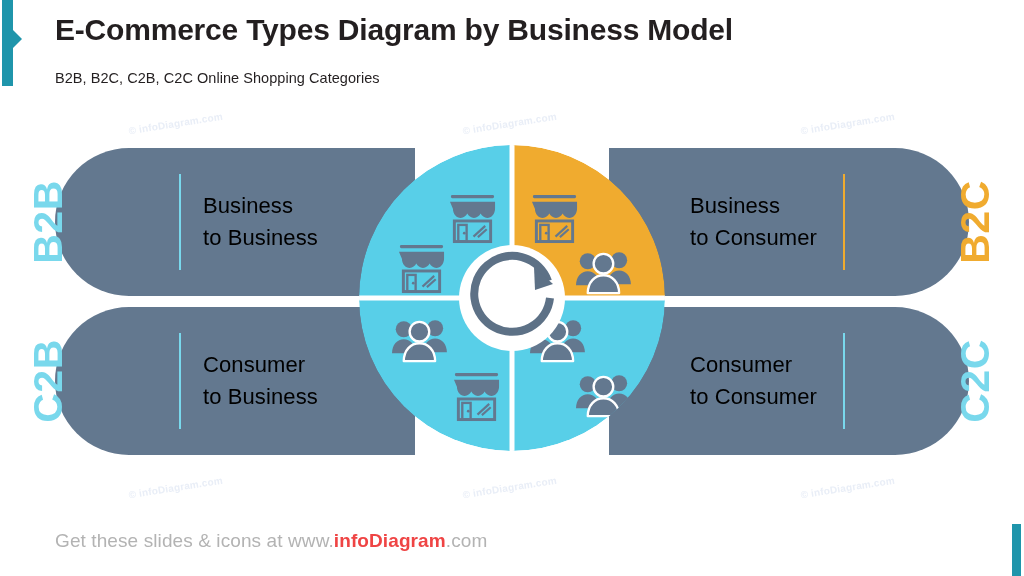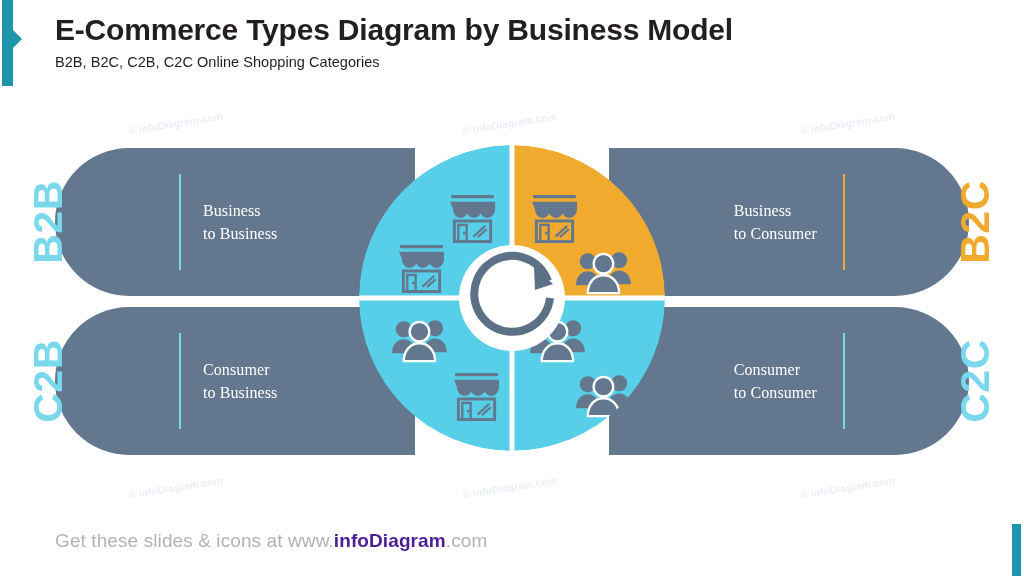--- a/index.html
+++ b/index.html
@@ -29,21 +29,21 @@
   }
 
   
   #header { position:absolute; left:55px; top:12px; }
   #page-title {
     font-size:30px; font-weight:700; color:#231f20;
     letter-spacing:-0.2px; line-height:1.22; white-space:nowrap;
   }
   #page-subtitle {
     font-size:14.5px; font-weight:400; color:#231f20;
-    margin-top:5px; letter-spacing:0.05px; white-space:nowrap;
+    margin-top:21px; letter-spacing:0.05px; white-space:nowrap;
   }
 
   
   #diagram { position:absolute; left:0; top:118px; width:1024px; height:380px; }
 
   .pill {
     position:absolute;
     background:#63788f;
     height:148px;
     width:360px;
@@ -74,22 +74,22 @@
 
   .divider {
     position:absolute; top:26px; width:2px; height:96px;
     background:#79d8ec;
   }
   .divider.accent-orange { background:#f0ab2f; }
 
   .pill-text {
     position:absolute; top:50%;
     transform:translateY(-50%);
-    font-size:16px; color:#ffffff; line-height:1.45;
-    letter-spacing:0.1px; white-space:nowrap;font-family:Liberation Serif, serif;
+    font-size:22px; color:#000000; line-height:1.45;
+    letter-spacing:0.1px; white-space:nowrap;
   }
 
   
   #wheel {
     position:absolute; left:352px; top:20px;
     width:320px; height:320px;
   }
   #wheel svg { display:block; }
 
   
@@ -103,21 +103,21 @@
     white-space:nowrap;
     pointer-events:none;
   }
 
   
   #footer {
     position:absolute; left:55px; bottom:24px;
     font-size:19px; color:#b3b3b3; letter-spacing:0.1px;
     white-space:nowrap;
   }
-  #footer b { font-weight:bold; color:#4c1d95; }
+  #footer b { font-weight:bold; color:#ef4444; }
 </style>
 </head>
 <body>
 
 <div id="left-accent"></div>
 <div id="left-accent-arrow"></div>
 <div id="right-accent"></div>
 
 <header id="header">
   <h1 id="page-title">E-Commerce Types Diagram by Business Model</h1>

